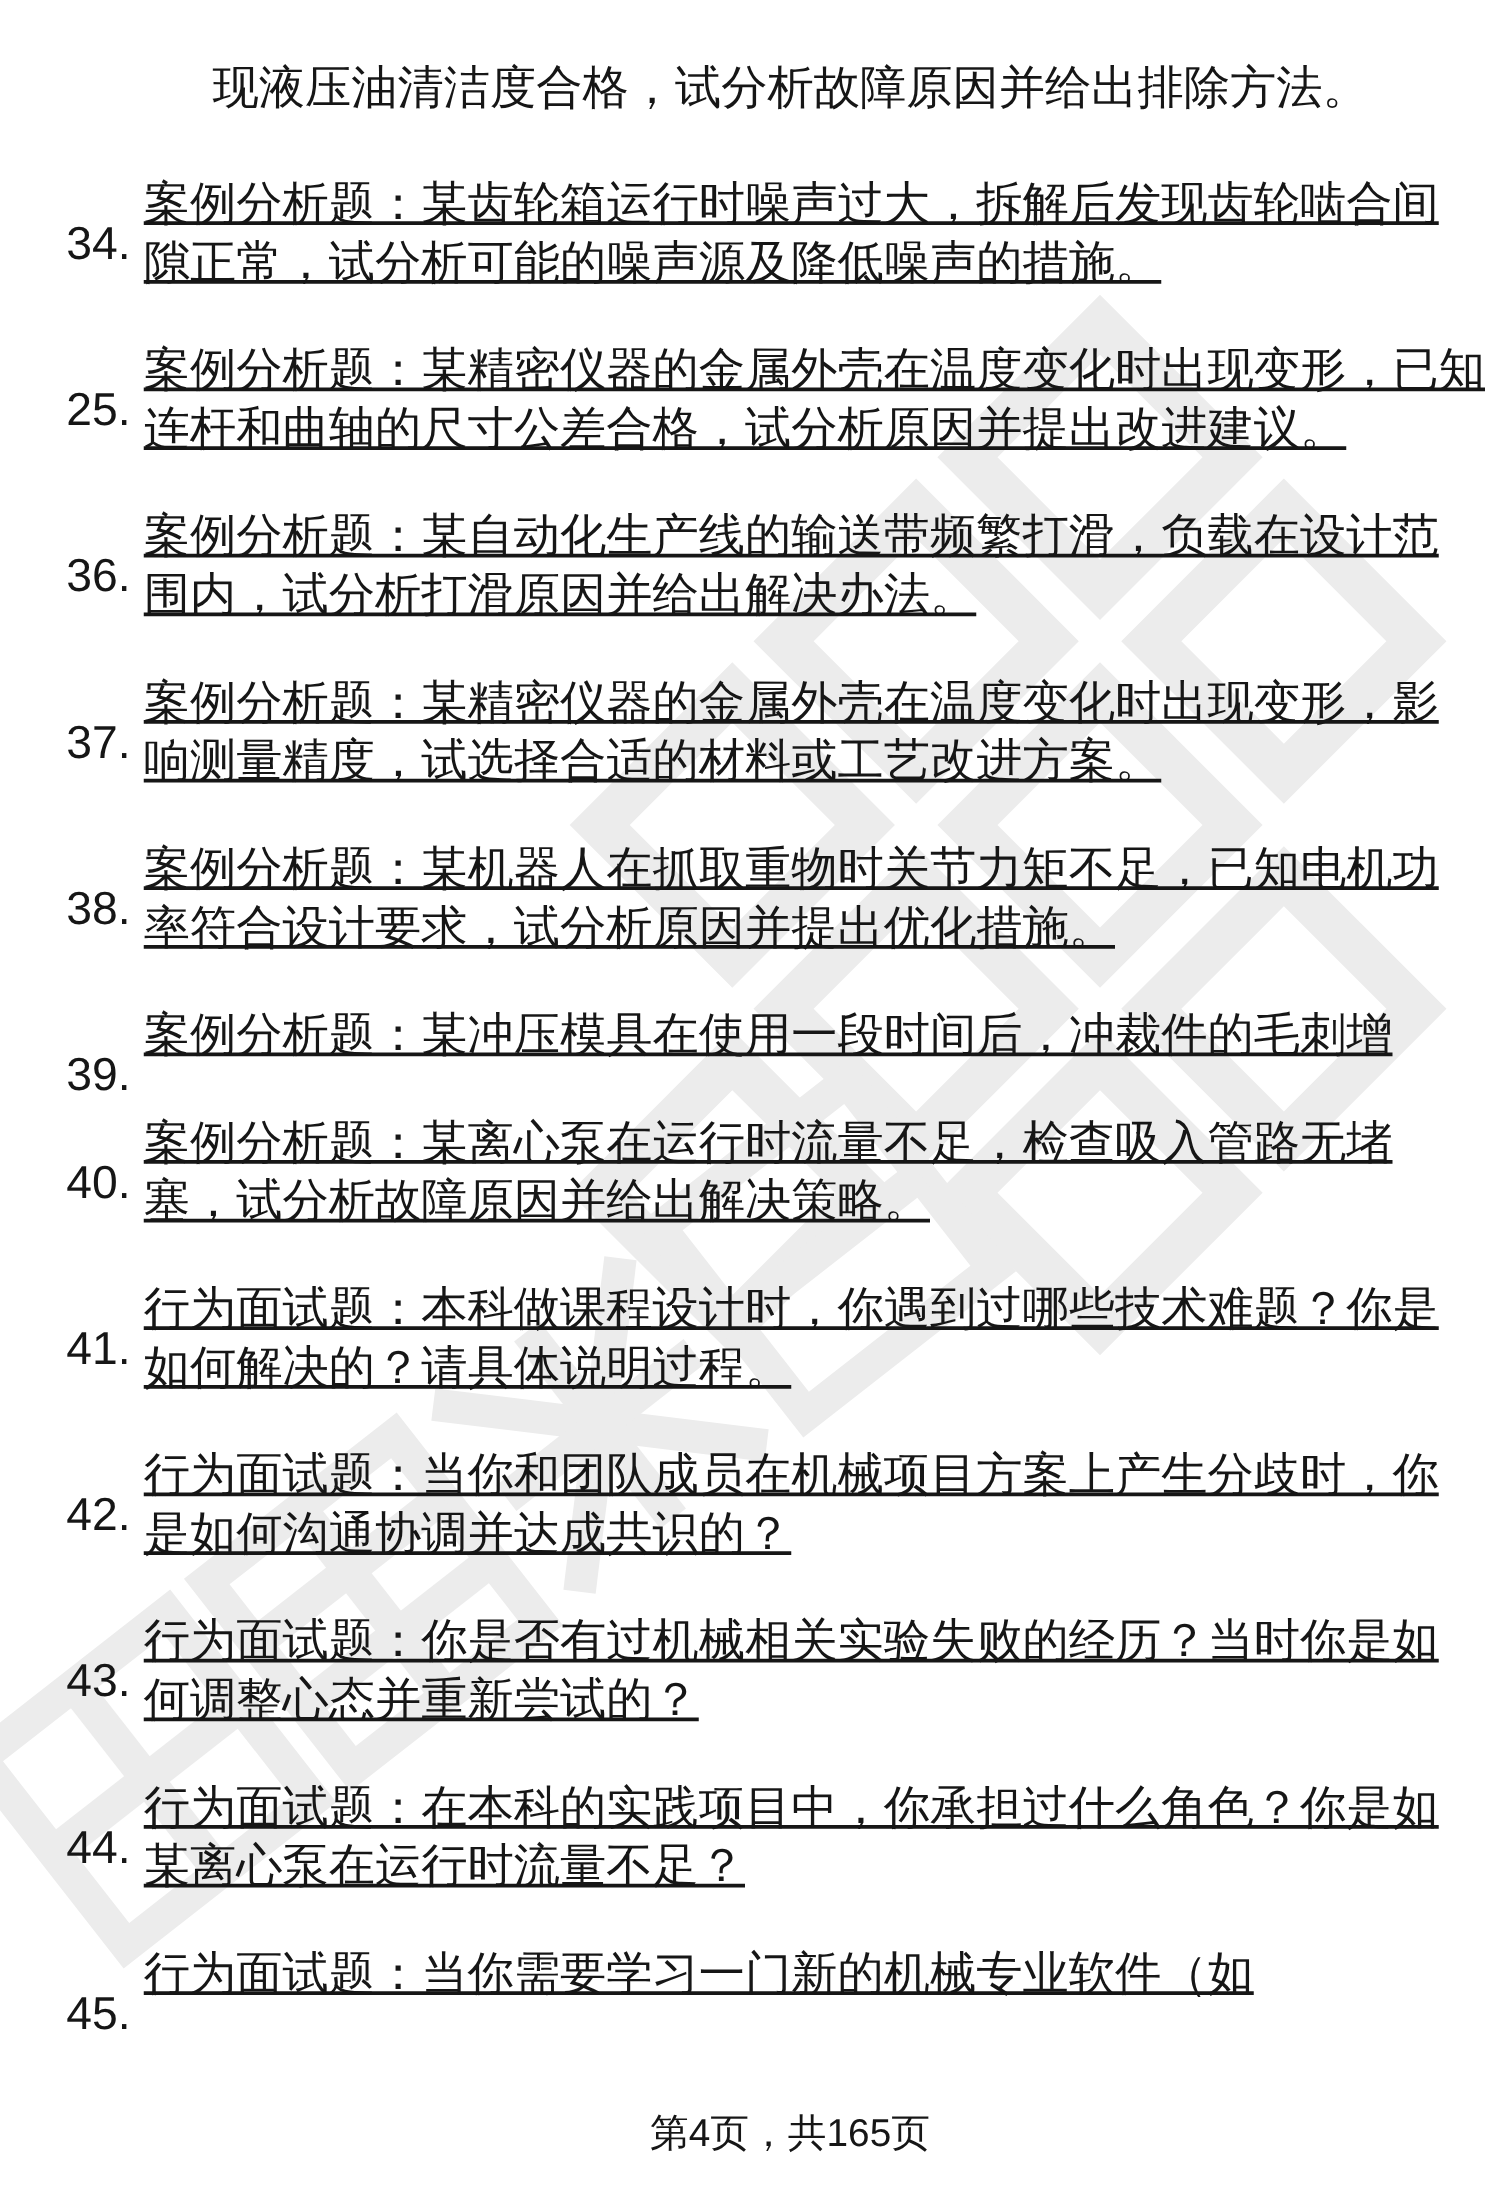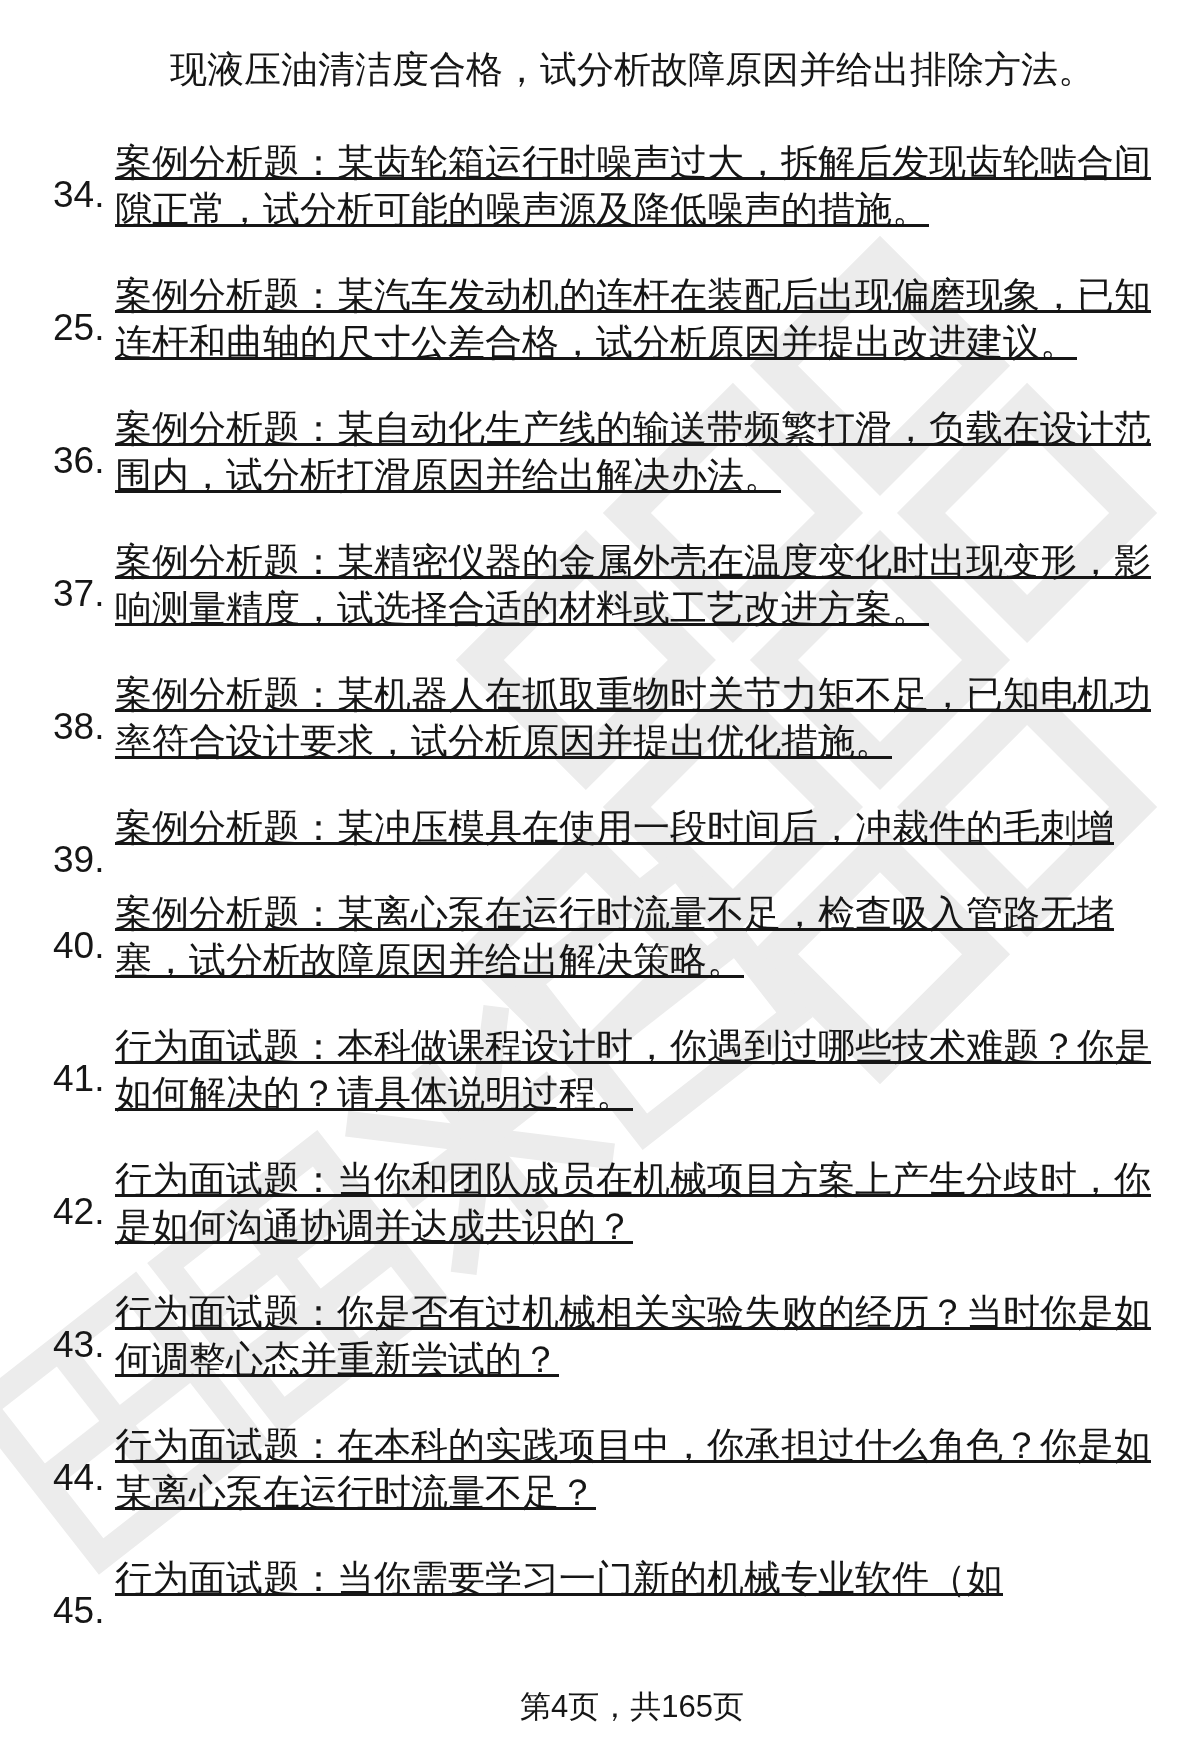--- a/index.html
+++ b/index.html
@@ -76,21 +76,21 @@
   <div class="doc">
     <div class="cont-line">现液压油清洁度合格，试分析故障原因并给出排除方法。</div>
     <div id="items-container">
         <div class="q-item">
           <span class="q-num">34.</span>
           <div class="q-line">案例分析题：某齿轮箱运行时噪声过大，拆解后发现齿轮啮合间</div>
           <div class="q-line">隙正常，试分析可能的噪声源及降低噪声的措施。</div>
         </div>
         <div class="q-item">
           <span class="q-num">25.</span>
-          <div class="q-line">案例分析题：某汽车发动机的连杆在装配后出现偏磨现象，已知</div>
+          <div class="q-line">案例分析题：某精密仪器的金属外壳在温度变化时出现变形，已知</div>
           <div class="q-line">连杆和曲轴的尺寸公差合格，试分析原因并提出改进建议。</div>
         </div>
         <div class="q-item">
           <span class="q-num">36.</span>
           <div class="q-line">案例分析题：某自动化生产线的输送带频繁打滑，负载在设计范</div>
           <div class="q-line">围内，试分析打滑原因并给出解决办法。</div>
         </div>
         <div class="q-item">
           <span class="q-num">37.</span>
           <div class="q-line">案例分析题：某精密仪器的金属外壳在温度变化时出现变形，影</div>

